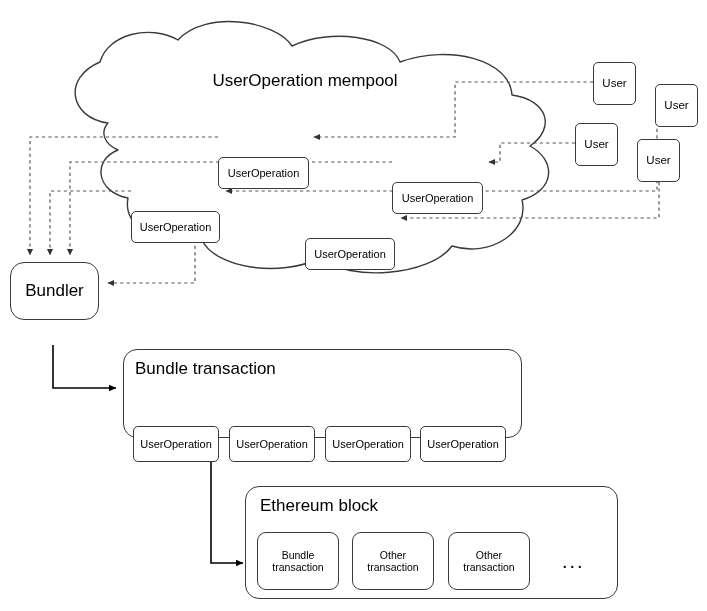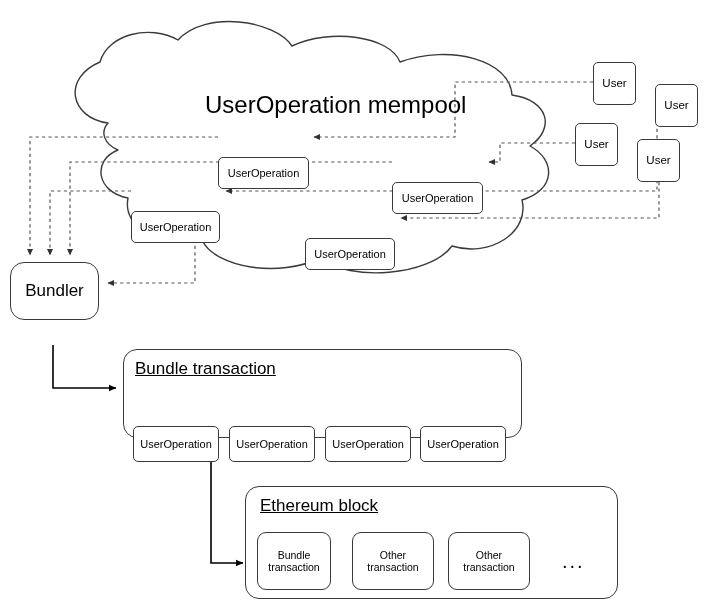--- a/index.html
+++ b/index.html
@@ -54,29 +54,27 @@
     box-sizing: border-box;
     background: #ffffff;
     border: 1.3px solid #3a3a3a;
     border-radius: 14px;
   }
   .container-title {
     position: absolute;
     font-size: 17px;
     color: #000000;
     white-space: nowrap;
-    text-decoration: underline;
   }
   .cloud-title {
     position: absolute;
-    font-size: 24px;
+    font-size: 17px;
     color: #000000;
     white-space: nowrap;
-    text-align: right;
-    margin-top: 20px;
+    text-align: center;
   }
   .ellipsis {
     position: absolute;
     font-size: 20px;
     letter-spacing: 2px;
     color: #000000;
   }
   .tx-box {
     font-size: 10.5px;
     border-radius: 9px;
@@ -186,21 +184,21 @@
   <div class="node uop" style="left:229px; top:390px; width:86px; height:36px;">UserOperation</div>
 
   <div class="node uop" style="left:325px; top:390px; width:86px; height:36px;">UserOperation</div>
 
   <div class="node uop" style="left:420px; top:390px; width:86px; height:36px;">UserOperation</div>
 
   <div class="container" style="left:245px; top:486px; width:373px; height:113px;"></div>
 
   <div class="container-title" style="left:260px; top:496px;text-align:center;">Ethereum block</div>
 
-  <div class="node tx-box" style="left:257px; top:532px; width:74px; height:58px; flex-direction:column;">
+  <div class="node tx-box" style="left:257px; top:532px; width:82px; height:58px; flex-direction:column;">
     <span>Bundle</span>
     <span>transaction</span>
   </div>
 
   <div class="node tx-box" style="left:352px; top:532px; width:82px; height:58px; flex-direction:column;">
     <span>Other</span>
     <span>transaction</span>
   </div>
 
   <div class="node tx-box" style="left:448px; top:532px; width:82px; height:58px; flex-direction:column;">

